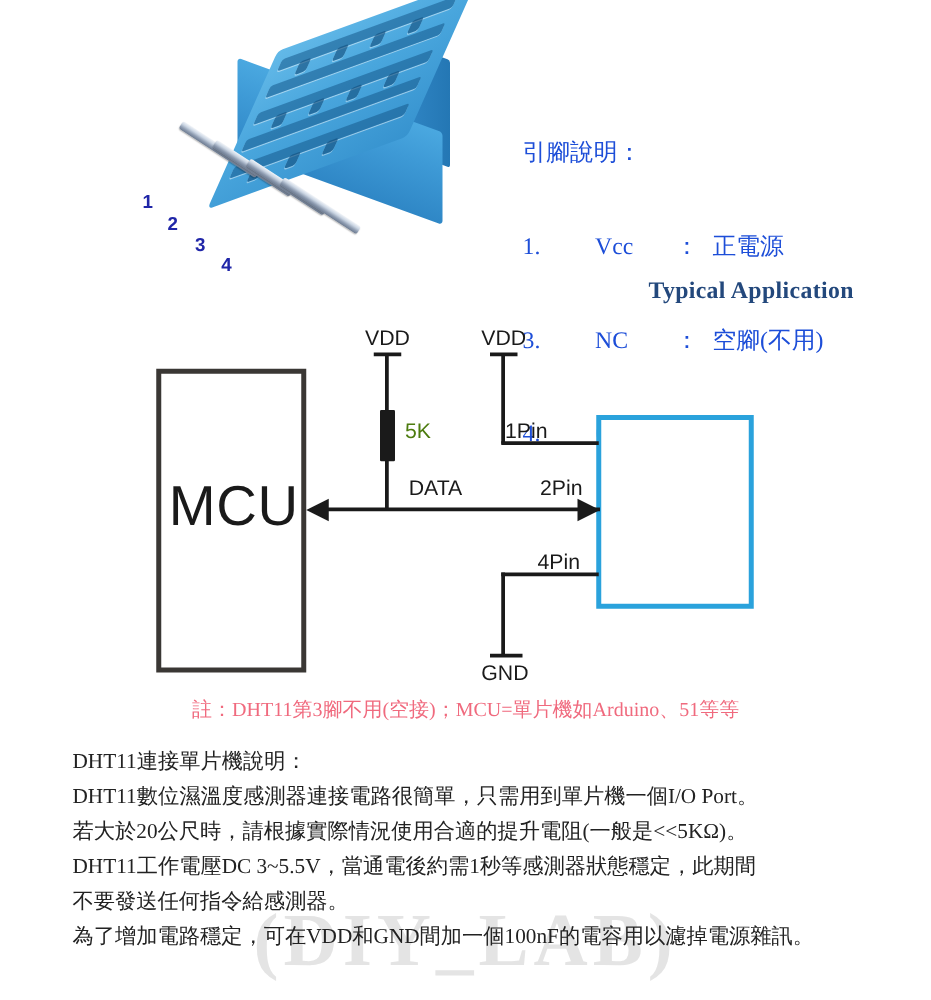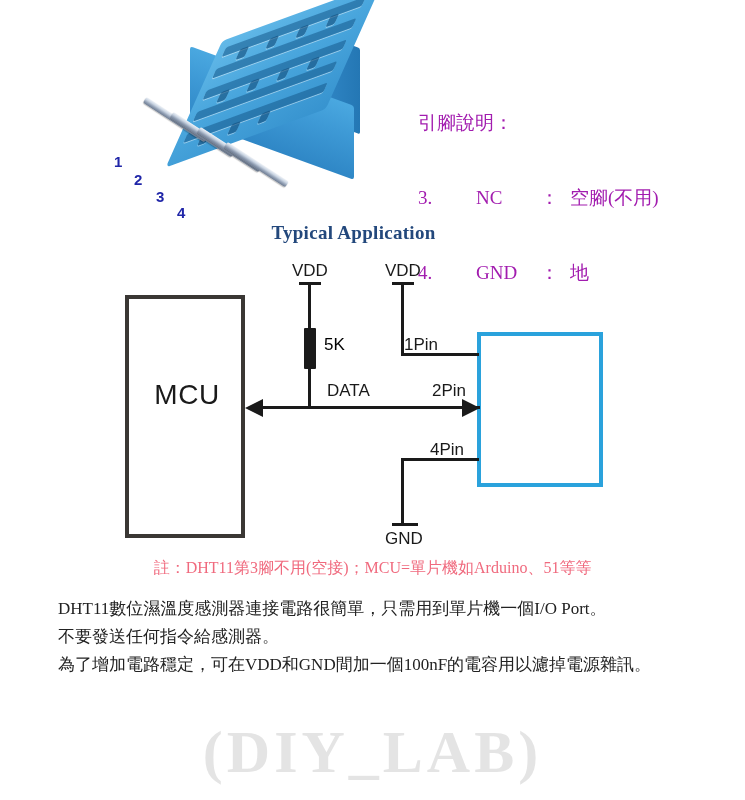--- a/index.html
+++ b/index.html
@@ -106,37 +106,37 @@
     background: rgba(18,78,124,.62);
     border-radius: 2px;
     box-shadow: 0 1px 0 rgba(255,255,255,.4);
   }
 
   
   #pin-desc {
     position: absolute;
     left: 418px;
     top: 60px;
-    color: #a21caf;
+    color: #1d4ed8;
     font-family: "Liberation Serif", "DejaVu Serif", serif;
     font-size: 19px;
     line-height: 25px;
     white-space: pre;
   }
   #pin-desc .ln { display: block; }
   .pd-idx { display: inline-block; width: 58px; }
   .pd-col { display: inline-block; width: 30px; }
 
   
   #typ-title {
     position: absolute;
-    left: 12px;
+    left: 0;
     top: 222px;
     width: 683px;
-    text-align: center;
+    text-align: right;
     color: #23487c;
     font-family: "Liberation Serif", "DejaVu Serif", serif;
     font-weight: bold;
     font-size: 19px;
     letter-spacing: .3px;
   }
 
   
   #circuit {
     position: absolute;
@@ -155,21 +155,21 @@
     border: 4px solid #3a3734;
     box-sizing: border-box;
     background: #fff;
   }
   #mcu-label {
     position: absolute;
     left: 125px; top: 124px;
     width: 124px;
     text-align: center;
     font-family: "Liberation Sans", sans-serif;
-    font-size: 28px;
+    font-size: 45px;
     color: #1a1a1a;
     letter-spacing: .5px;
   }
 
   #dht-box {
     position: absolute;
     left: 477px; top: 77px;
     width: 126px; height: 155px;
     border: 4px solid #2aa2dc;
     box-sizing: border-box;
@@ -191,21 +191,21 @@
     left: 304px; top: 73px;
     width: 12px; height: 41px;
     background: #1a1a1a;
     border-radius: 1px;
   }
   #res-label {
     position: absolute;
     left: 324px; top: 80px;
     font-family: "Liberation Sans", sans-serif;
     font-size: 17px;
-    color: #000000;
+    color: #4d7c0f;
   }
 
   .vdd-label {
     position: absolute;
     font-family: "Liberation Sans", sans-serif;
     font-size: 17px;
     color: #1a1a1a;
   }
   #vdd1-label { left: 292px; top: 6px; }
   #vdd2-label { left: 385px; top: 6px; }
@@ -328,20 +328,21 @@
     <div class="pin-wire" id="pw4"></div>
 
     <span class="pin-num" id="pn1">1</span>
     <span class="pin-num" id="pn2">2</span>
     <span class="pin-num" id="pn3">3</span>
     <span class="pin-num" id="pn4">4</span>
   </div>
 
   <div id="pin-desc">
     <span class="ln">引腳說明：</span>
+    <span class="ln"><span class="pd-idx">1.</span><span class="pd-idx" style="width:64px">Vcc</span><span class="pd-col">：</span><span>正電源</span></span>
     <span class="ln"><span class="pd-idx">3.</span><span class="pd-idx" style="width:64px">NC</span><span class="pd-col">：</span><span>空腳(不用)</span></span>
     <span class="ln"><span class="pd-idx">4.</span><span class="pd-idx" style="width:64px">GND</span><span class="pd-col">：</span><span>地</span></span>
   </div>
 
   <div id="typ-title">Typical Application</div>
 
   <div id="circuit">
 
     <div id="mcu-box"></div>
     <div id="mcu-label">MCU</div>
@@ -372,18 +373,21 @@
     <div class="wire-v" style="left:401px; top:203px; height:67px;"></div>
     <div id="gnd-bar"></div>
     <span id="gnd-label">GND</span>
   </div>
 
   <div id="red-note">註：DHT11第3腳不用(空接)；MCU=單片機如Arduino、51等等</div>
 
   <div id="watermark">(DIY_LAB)</div>
 
   <div id="body-text">
+    <span class="ln">DHT11連接單片機說明：</span>
     <span class="ln">DHT11數位濕溫度感測器連接電路很簡單，只需用到單片機一個I/O Port。</span>
+    <span class="ln">若大於20公尺時，請根據實際情況使用合適的提升電阻(一般是&lt;&lt;5KΩ)。</span>
+    <span class="ln">DHT11工作電壓DC 3~5.5V，當通電後約需1秒等感測器狀態穩定，此期間</span>
     <span class="ln">不要發送任何指令給感測器。</span>
     <span class="ln">為了增加電路穩定，可在VDD和GND間加一個100nF的電容用以濾掉電源雜訊。</span>
   </div>
 
 </div>
 
 </body></html>

